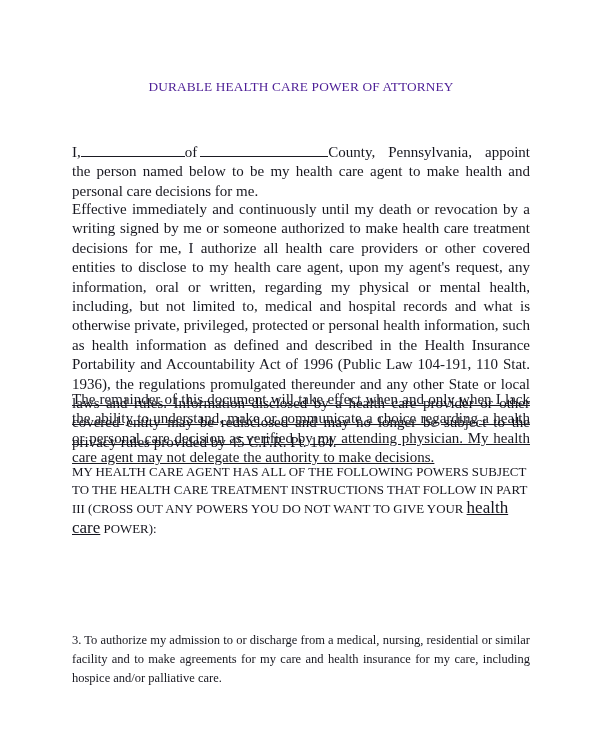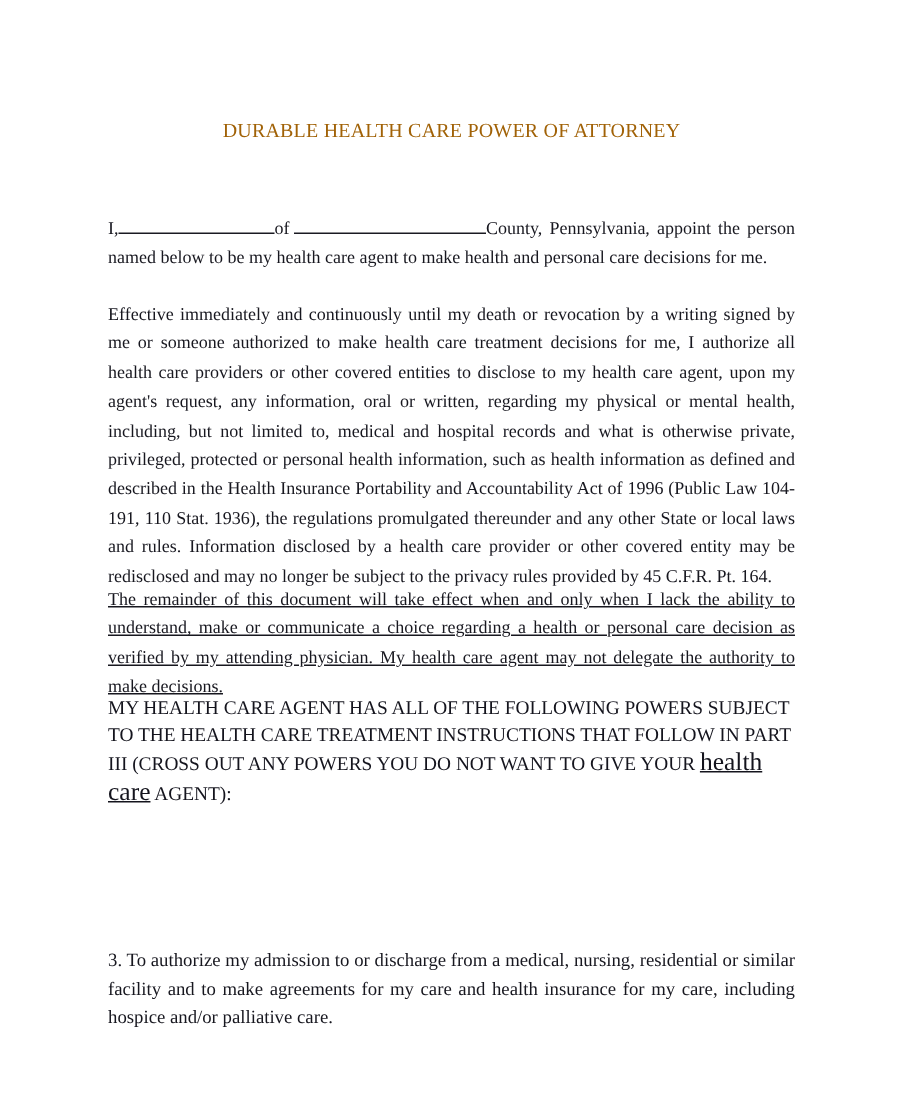--- a/index.html
+++ b/index.html
@@ -29,29 +29,29 @@
   }
 
   .doc-title {
     position: absolute;
     left: 72px;
     top: 79px;
     width: 458px;
     text-align: center;
     font-size: 13.3px;
     letter-spacing: 0.15px;
-    color: #a16207;
+    color: #4c1d95;
     white-space: nowrap;
   }
 
   .body-block {
     position: absolute;
     left: 72px;
     width: 458px;
-    font-size: 12px;
+    font-size: 15px;
     line-height: 19.4px;
     text-align: justify;
     text-justify: inter-word;
     color: #17171f;
   }
 
   .block-intro   { top: 143px; }
   .block-effect  { top: 200px; }
   .block-remain  { top: 390px; text-decoration: underline; }
 
@@ -103,20 +103,20 @@
 
   <div class="body-block block-intro">
     <span>I,</span><span class="blank blank-name"></span><span>of</span><span class="blank blank-county"></span><span>County, Pennsylvania, appoint the person named below to be my health care agent to make health and personal care decisions for me.</span>
   </div>
 
   <div class="body-block block-effect">Effective immediately and continuously until my death or revocation by a writing signed by me or someone authorized to make health care treatment decisions for me, I authorize all health care providers or other covered entities to disclose to my health care agent, upon my agent's request, any information, oral or written, regarding my physical or mental health, including, but not limited to, medical and hospital records and what is otherwise private, privileged, protected or personal health information, such as health information as defined and described in the Health Insurance Portability and Accountability Act of 1996 (Public Law 104-191, 110 Stat. 1936), the regulations promulgated thereunder and any other State or local laws and rules. Information disclosed by a health care provider or other covered entity may be redisclosed and may no longer be subject to the privacy rules provided by 45 C.F.R. Pt. 164.</div>
 
   <div class="body-block block-remain">The remainder of this document will take effect when and only when I lack the ability to understand, make or communicate a choice regarding a health or personal care decision as verified by my attending physician. My health care agent may not delegate the authority to make decisions.</div>
 
   <div class="heading-block">
-    <span>MY HEALTH CARE AGENT HAS ALL OF THE FOLLOWING POWERS SUBJECT TO THE HEALTH CARE TREATMENT INSTRUCTIONS THAT FOLLOW IN PART III (CROSS OUT ANY POWERS YOU DO NOT WANT TO GIVE YOUR </span><span class="small-case">health care</span><span> AGENT):</span>
+    <span>MY HEALTH CARE AGENT HAS ALL OF THE FOLLOWING POWERS SUBJECT TO THE HEALTH CARE TREATMENT INSTRUCTIONS THAT FOLLOW IN PART III (CROSS OUT ANY POWERS YOU DO NOT WANT TO GIVE YOUR </span><span class="small-case">health care</span><span> POWER):</span>
   </div>
 
 
 
   <div class="item item-3">3.  To authorize my admission to or discharge from a medical, nursing, residential or similar facility and to make agreements for my care and health insurance for my care, including hospice and/or palliative care.</div>
 
 </div>
 
 </body></html>

